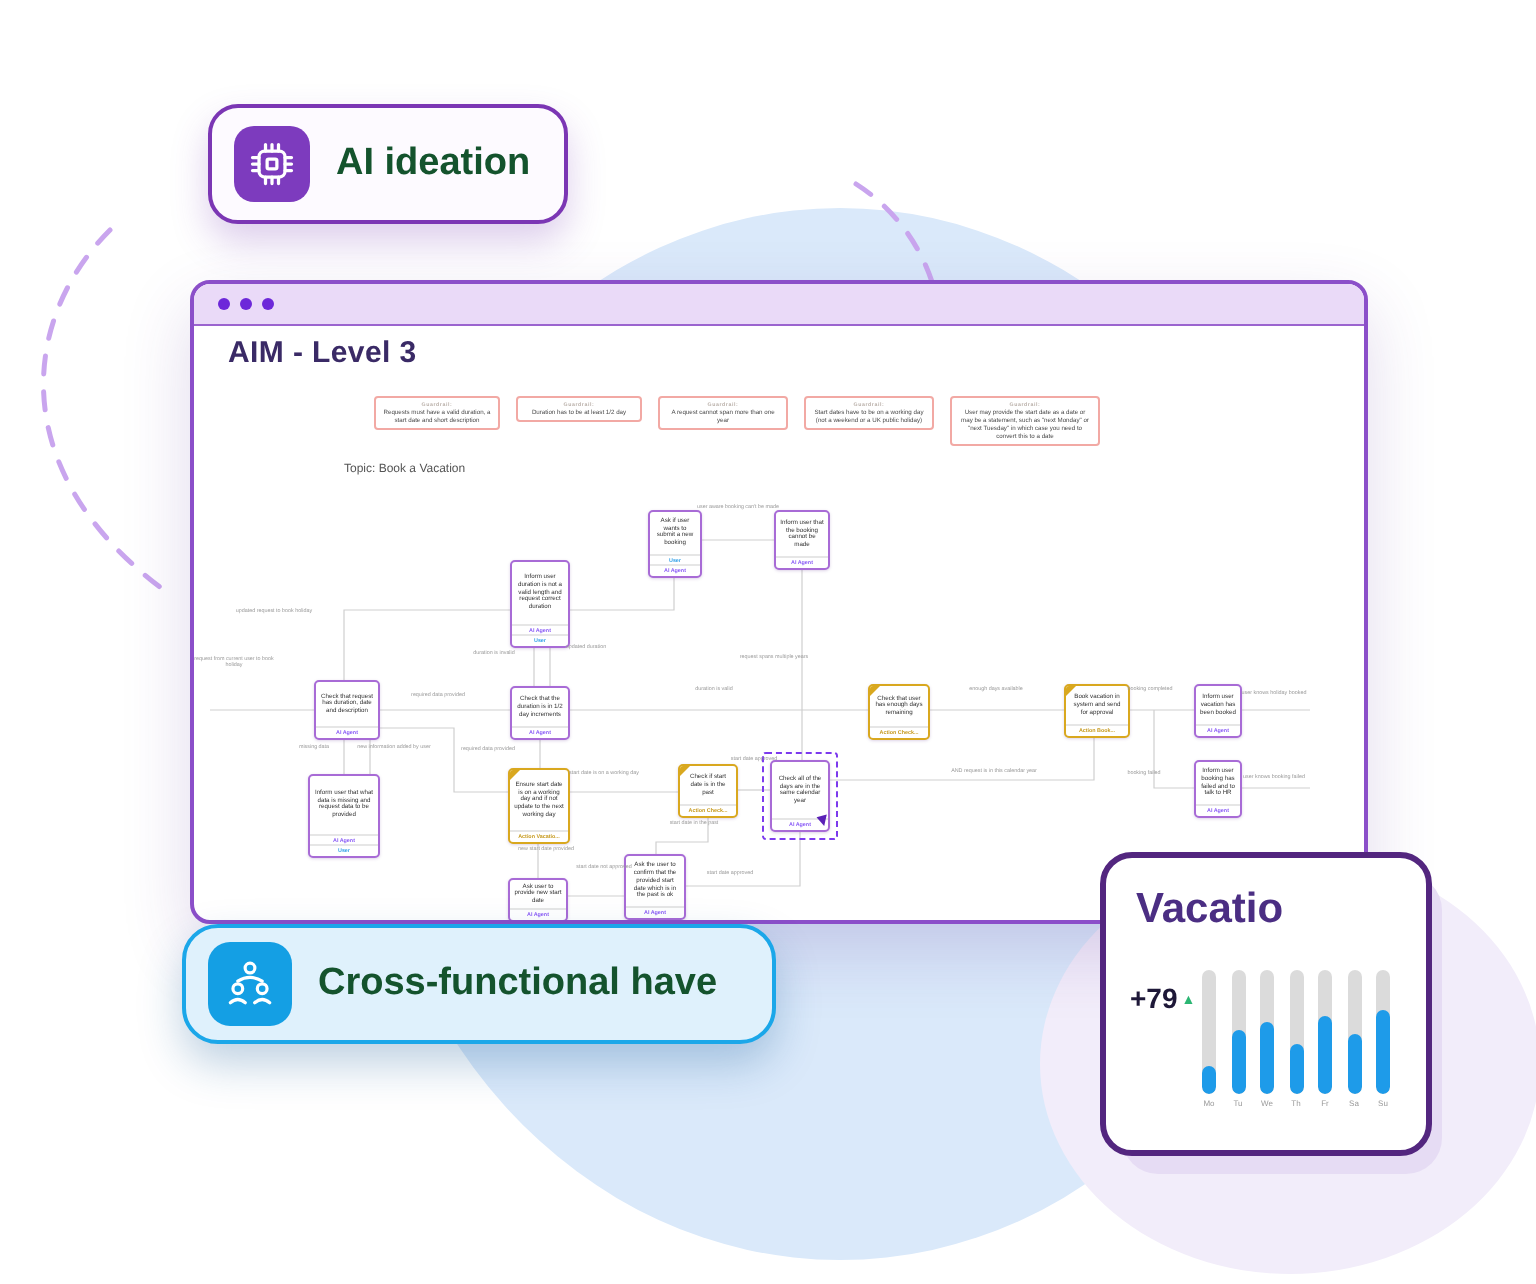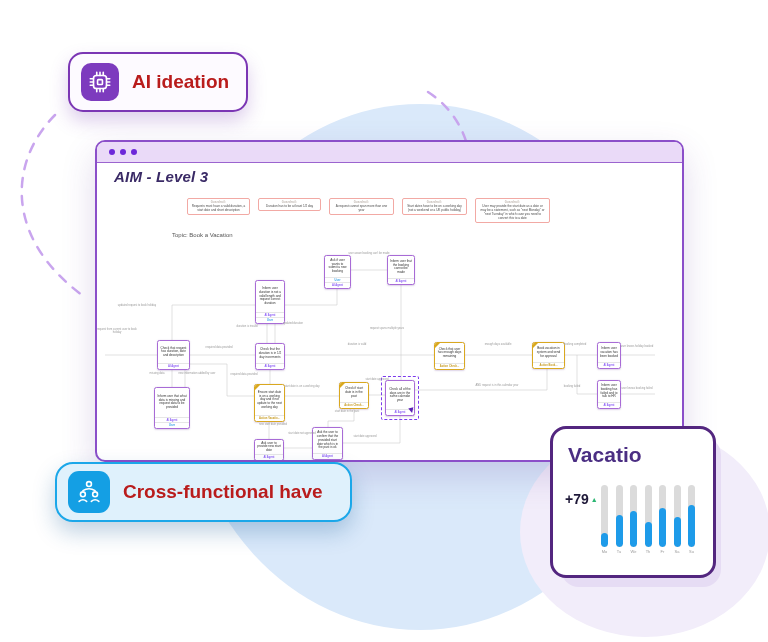--- a/index.html
+++ b/index.html
@@ -10,21 +10,21 @@
 
   
   .window{position:absolute;left:95px;top:140px;width:585px;height:318px;
           background:#fff;border:2px solid #8B4FC9;border-radius:10px;
           box-shadow:0 14px 34px rgba(90,50,150,.18);}
   .titlebar{height:20px;background:#EADAF8;border-bottom:1px solid #9B64CF;
             border-radius:8px 8px 0 0;display:flex;align-items:center;
             padding-left:12px;gap:5px;}
   .tdot{width:6px;height:6px;border-radius:50%;background:#6D28D9;}
   .win-title{position:absolute;left:17px;top:26px;font-size:15px;font-weight:700;
-             color:#3A2A66;letter-spacing:.2px;font-style:italic;}
+             color:#3A2A66;letter-spacing:.2px;}
   .layer{position:absolute;left:0;top:0;width:585px;height:318px;overflow:hidden;}
 
   .guardrails{position:absolute;left:90px;top:56px;display:flex;gap:8px;align-items:flex-start;}
   .guardrail{border:1px solid #F2A9A4;border-radius:2px;background:#fff;
              padding:2px 3px;text-align:center;box-sizing:border-box;}
   .gr-h{font-size:2.6px;color:#b9afa8;font-weight:700;letter-spacing:.3px;}
   .gr-t{font-size:3.1px;color:#4a4a4a;line-height:1.3;}
 
   .topic{position:absolute;left:75px;top:90px;font-size:6px;color:#555;}
 
@@ -39,21 +39,21 @@
   .node.action::before{content:"";position:absolute;left:0;top:0;width:0;height:0;
         border-top:5px solid #D9A81F;border-right:5px solid transparent;}
   .selection{position:absolute;border:1.3px dashed #7C3AED;border-radius:2px;}
   .sel-cursor{position:absolute;font-size:9px;color:#5B21B6;transform:rotate(-14deg);line-height:1;}
 
   .edge-label{position:absolute;width:48px;text-align:center;font-size:2.7px;
               color:#9a9a9a;line-height:1.25;}
 
   
   .badge{position:absolute;display:flex;align-items:center;gap:13px;
-         font-weight:700;color:#b91c1c;box-sizing:border-box;}
+         font-weight:700;color:#14532d;box-sizing:border-box;margin-left:36px;}
   .bicon{display:flex;align-items:center;justify-content:center;flex:0 0 auto;}
   .badge-ai{left:68px;top:52px;width:180px;height:60px;background:#FDFAFF;
             border:2.5px solid #7B36B4;border-radius:15px;font-size:19px;
             padding-left:11px;box-shadow:0 9px 18px rgba(120,60,180,.25);}
   .badge-ai .bicon{width:38px;height:38px;border-radius:10px;background:#7D3BBE;}
   .badge-keep{left:428px;top:248px;width:310px;height:62px;background:#E9FCF1;
             border:2.5px solid #3BD488;border-radius:18px;font-size:19px;
             padding-left:11px;box-shadow:0 10px 22px rgba(40,160,100,.22);}
   .badge-keep .bicon{width:42px;height:42px;border-radius:11px;background:#2ED981;}
   .badge-team{left:55px;top:462px;width:297px;height:60px;background:#DFF1FC;

